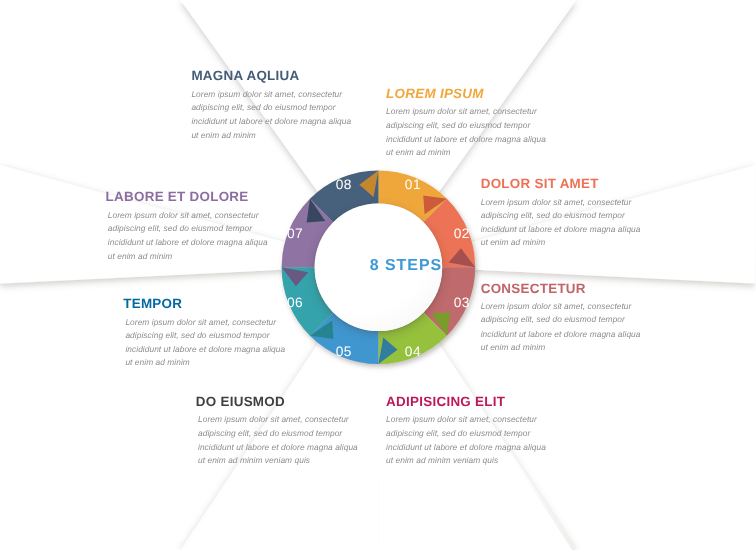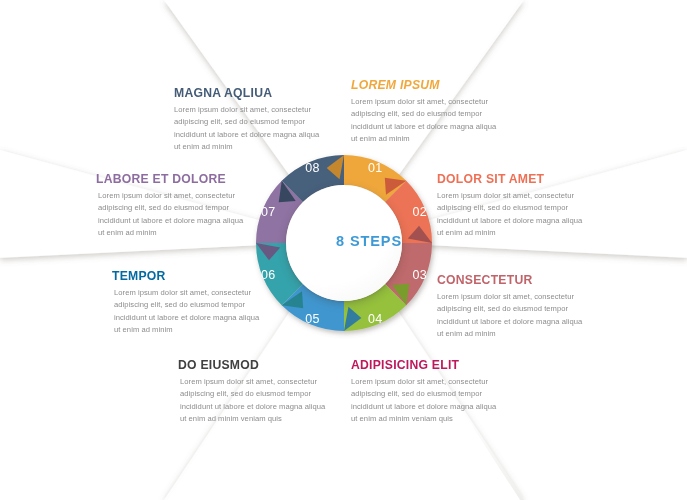--- a/index.html
+++ b/index.html
@@ -93,33 +93,34 @@
     font-weight: bold;
     letter-spacing: 0.25px;
     margin-bottom: 4px;
     white-space: nowrap;
   }
   .block .desc {
     font-size: 7.6px;
     line-height: 1.62;
     color: #8d8d8d;
     letter-spacing: 0.05px;
+    font-style: italic;
   }
   .block.right { text-align: left; }
   .block.left  { }
 
   
-  #blk-08 { left: 174px; top: 86px;  }
+  #blk-08 { left: 174px; top: 62px;  }
   #blk-01 { left: 351px; top: 78px;  }
   
   #blk-07 { left: 96px;  top: 172px; }
-  #blk-02 { left: 437px; top: 172px; }
+  #blk-02 { left: 437px; top: 160px; }
   
   #blk-06 { left: 112px; top: 269px; }
-  #blk-03 { left: 437px; top: 273px; }
+  #blk-03 { left: 437px; top: 255px; }
   
   #blk-05 { left: 178px; top: 358px; }
   #blk-04 { left: 351px; top: 358px; }
 
   .block.left .desc  { padding-left: 2px; }
   .block.right .desc { padding-right: 2px; }
 </style>
 </head>
 <body>
 

